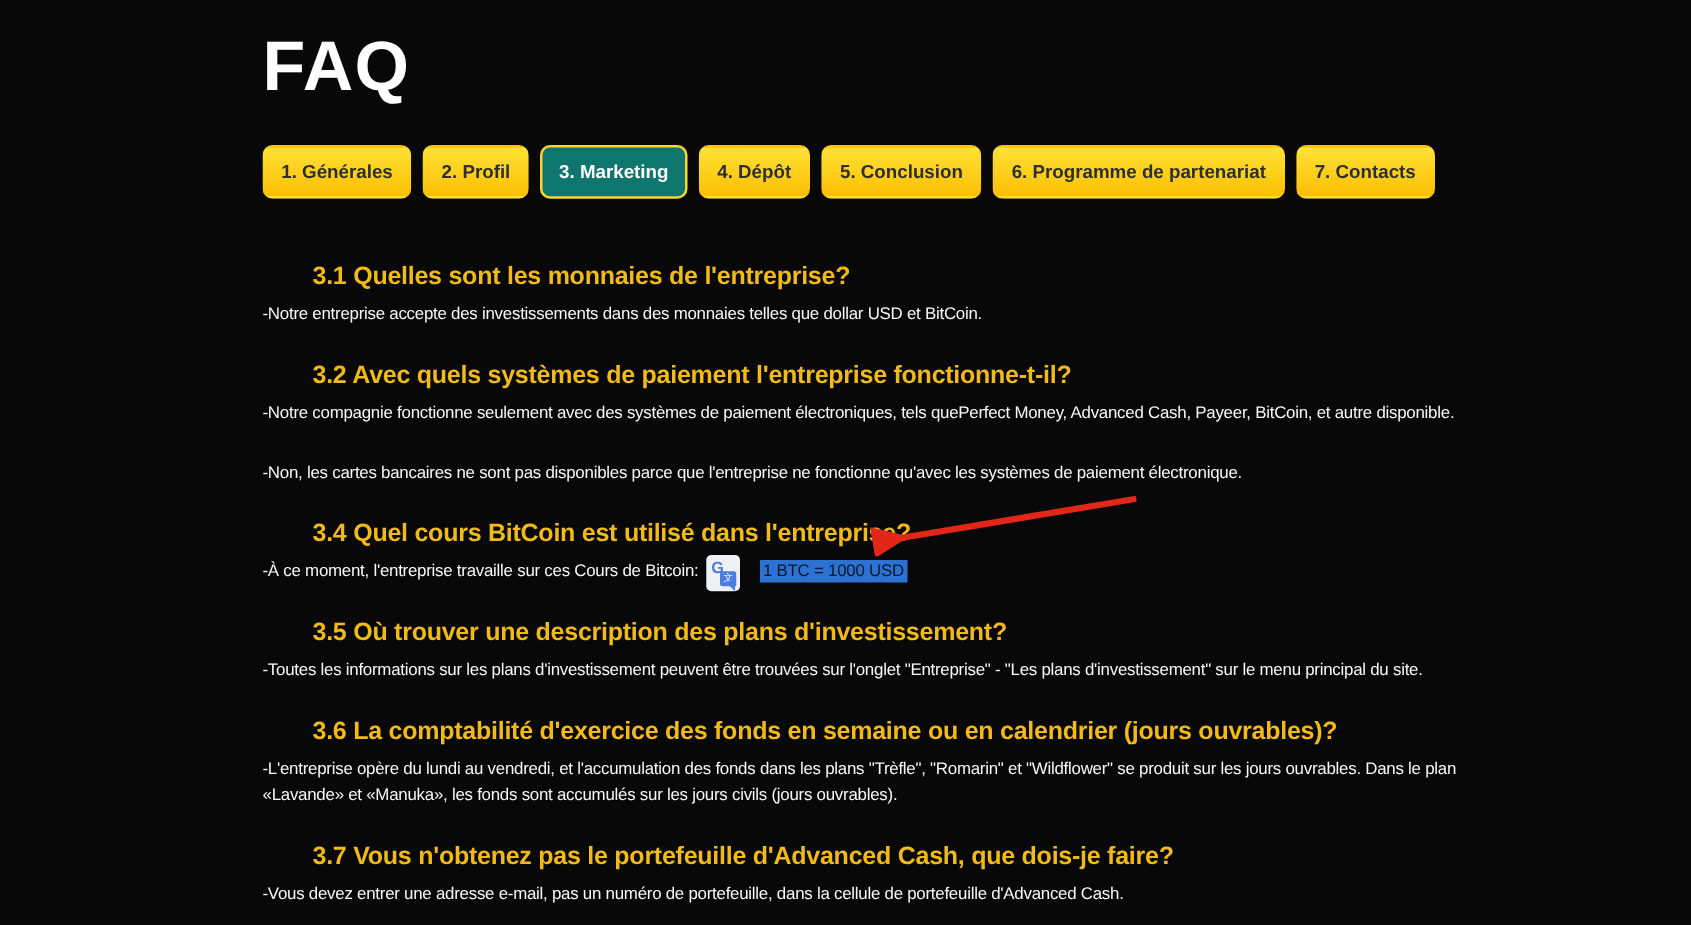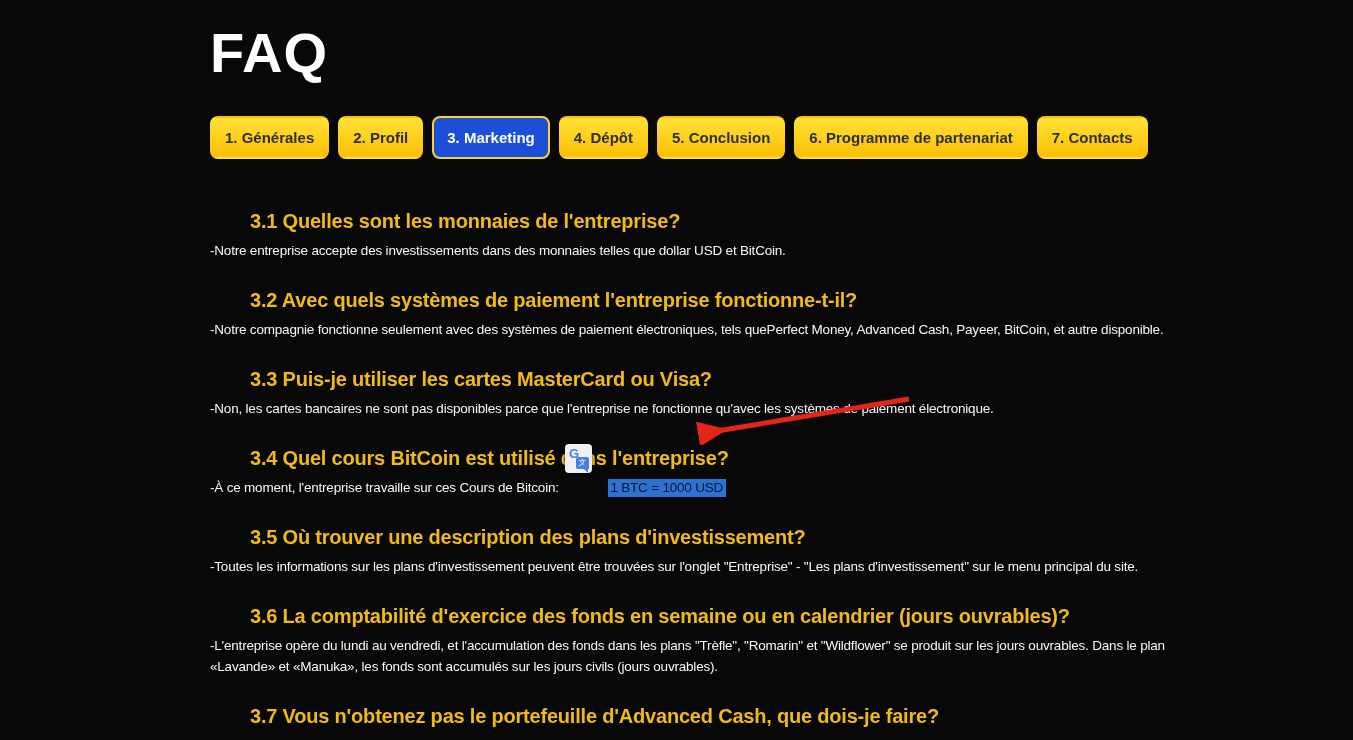--- a/index.html
+++ b/index.html
@@ -47,21 +47,21 @@
     border-radius:8px;
     background:linear-gradient(180deg,var(--tab-gradient-top) 0%,var(--tab-gradient-bottom) 100%);
     color:var(--tab-text);
     font-family:"Liberation Sans",sans-serif;
     font-size:15px;
     font-weight:700;
     white-space:nowrap;
     cursor:pointer;
   }
   .tab.active{
-    background:#1d4ed8;
+    background:#0f766e;
     border-color:var(--active-tab-border);
     color:#fff;
   }
   main.content{
     margin-top:50px;
   }
   section.faq-section{
     margin-bottom:27px;
   }
   section.faq-section h3{
@@ -152,21 +152,20 @@
         <h3>3.1 Quelles sont les monnaies de l'entreprise?</h3>
         <p>-Notre entreprise accepte des investissements dans des monnaies telles que dollar USD et BitCoin.</p>
       </section>
 
       <section class="faq-section">
         <h3>3.2 Avec quels systèmes de paiement l'entreprise fonctionne-t-il?</h3>
         <p>-Notre compagnie fonctionne seulement avec des systèmes de paiement électroniques, tels quePerfect Money, Advanced Cash, Payeer, BitCoin, et autre disponible.</p>
       </section>
 
       <section class="faq-section">
-        <h3>3.3 Puis-je utiliser les cartes MasterCard ou Visa?</h3>
         <p>-Non, les cartes bancaires ne sont pas disponibles parce que l'entreprise ne fonctionne qu'avec les systèmes de paiement électronique.</p>
       </section>
 
       <section class="faq-section">
         <h3>3.4 Quel cours BitCoin est utilisé dans l'entreprise?</h3>
         <p><span>-À ce moment, l'entreprise travaille sur ces Cours de Bitcoin: </span><span class="selection">1 BTC = 1000 USD</span></p>
       </section>
 
       <section class="faq-section">
         <h3>3.5 Où trouver une description des plans d'investissement?</h3>

